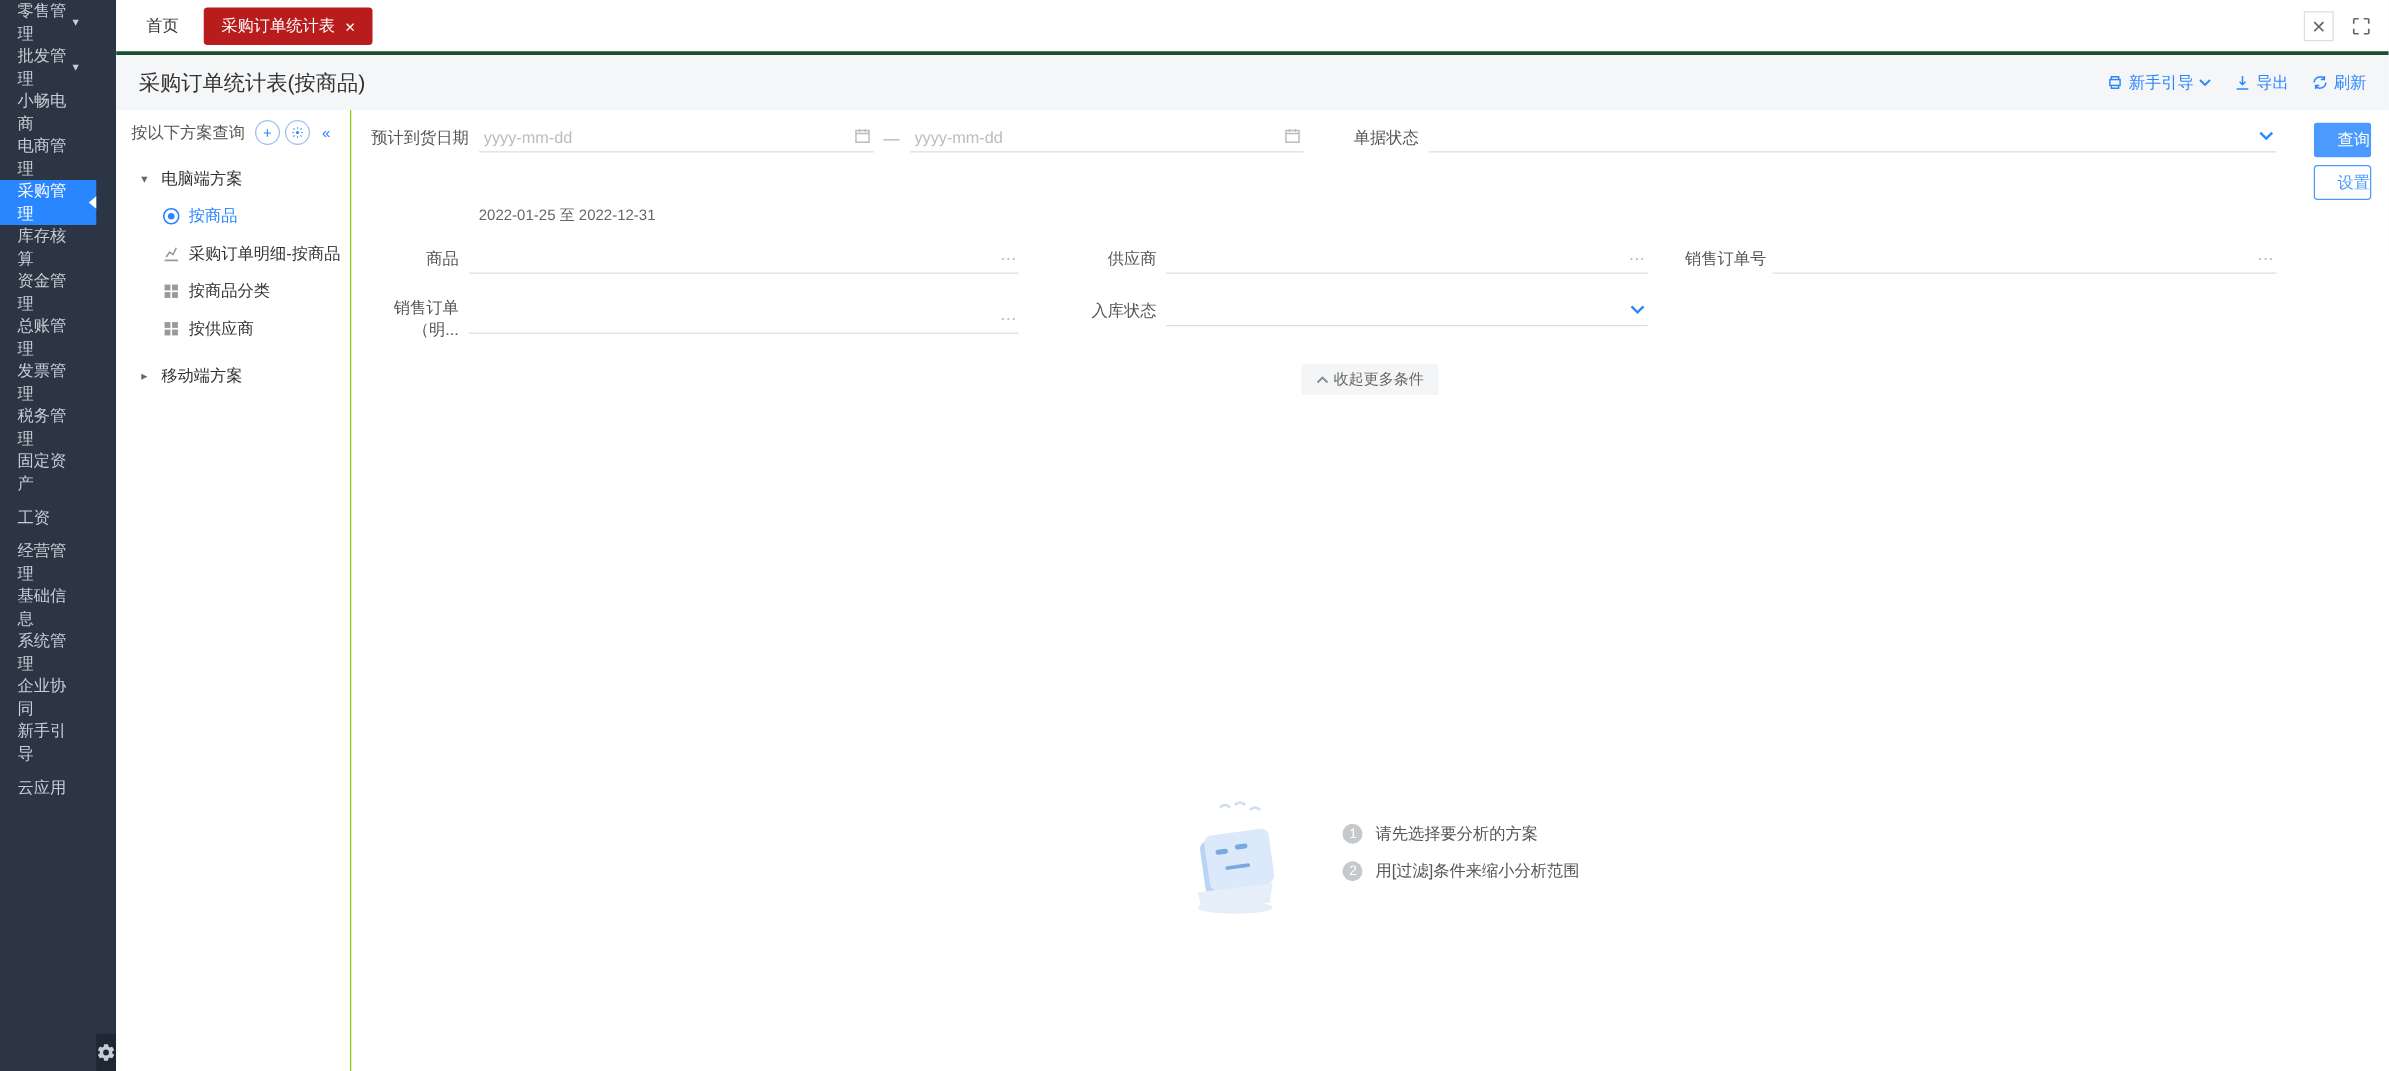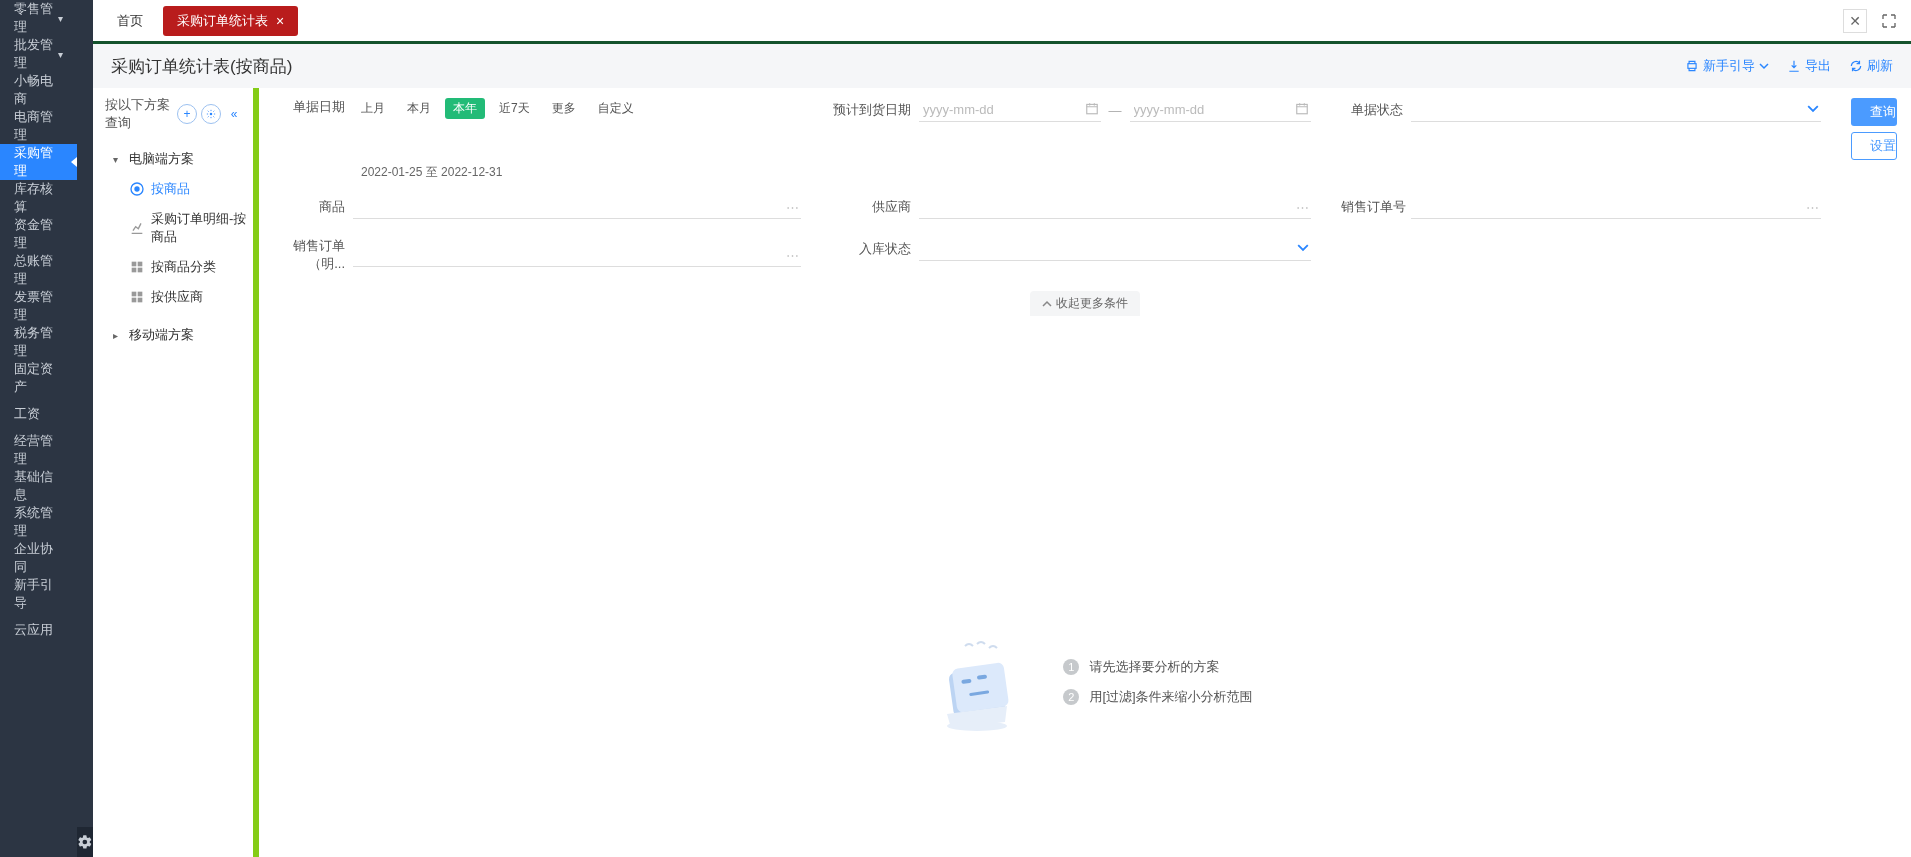--- a/index.html
+++ b/index.html
@@ -33,21 +33,21 @@
 .page-header { height: 44px; display: flex; align-items: center; padding: 0 18px; background: #f5f6f8; }
 .page-title { font-size: 17px; color: #333; }
 .page-actions { margin-left: auto; display: flex; align-items: center; gap: 18px; }
 .action-link { color: #2a86ff; cursor: pointer; display: flex; align-items: center; gap: 4px; font-size: 13px; }
 .action-link .ico { width: 14px; height: 14px; }
 
 
 .content { flex: 1; display: flex; background: #fff; margin: 0; min-height: 0; }
 
 
-.filter-sidebar { width: 166px; border-right: 6px solid #84cc16; padding: 8px 0; }
+.filter-sidebar { width: 188px; border-right: 1px solid #84cc16; padding: 8px 0; }
 .filter-head { display: flex; align-items: center; padding: 0 10px 8px 12px; font-size: 13px; color: #555; }
 .filter-head-btns { margin-left: auto; display: flex; gap: 4px; align-items: center; }
 .circ-btn { width: 20px; height: 20px; border: 1px solid #9cc1f0; border-radius: 50%; display: flex; align-items: center; justify-content: center; color: #2a86ff; cursor: pointer; font-size: 12px; }
 .collapse-ico { width: 18px; height: 18px; color: #2a86ff; cursor: pointer; display: flex; align-items: center; justify-content: center; font-size: 12px; }
 .tree-group { padding: 4px 0; }
 .tree-parent { display: flex; align-items: center; padding: 6px 10px 6px 20px; cursor: pointer; font-size: 13px; }
 .tree-tri { width: 10px; font-size: 10px; color: #666; margin-right: 6px; }
 .tree-children { }
 .tree-leaf { display: flex; align-items: center; padding: 6px 6px 6px 36px; cursor: pointer; font-size: 13px; gap: 6px; }
 .tree-leaf .leaf-ico { width: 16px; height: 16px; flex: none; display: flex; align-items: center; justify-content: center; }
@@ -280,33 +280,20 @@
               </div>
             </div>
           </div>
       </div>
 
       <div style="flex:1; display:flex; flex-direction:column; min-width:0;">
       <div class="filter-form">
 
         <div class="form-row">
 
-          <div class="form-item wide" style="align-items:flex-start;">
-            <div class="form-label">单据日期</div>
-            <div class="form-control">
-              <div class="chip-row" id="date-chips">
-                    <span class="chip">上月</span>
-                    <span class="chip">本月</span>
-                    <span class="chip active">本年</span>
-                    <span class="chip">近7天</span>
-                    <span class="chip">更多</span>
-                    <span class="chip">自定义</span>
-                  </div>
-            </div>
-          </div>
 
           <div class="form-item">
             <div class="form-label" style="width:88px">预计到货日期</div>
             <div class="dual-date">
               <div class="form-control">
                 <input class="underline-input" placeholder="yyyy-mm-dd" style="">
                 <span class="input-ico">
                   <svg width="14" height="14" viewBox="0 0 24 24" fill="none" stroke="#bbb" stroke-width="2">
                         <rect x="3" y="5" width="18" height="16"></rect>
                         <path d="M3 9h18M8 3v4M16 3v4"></path>

